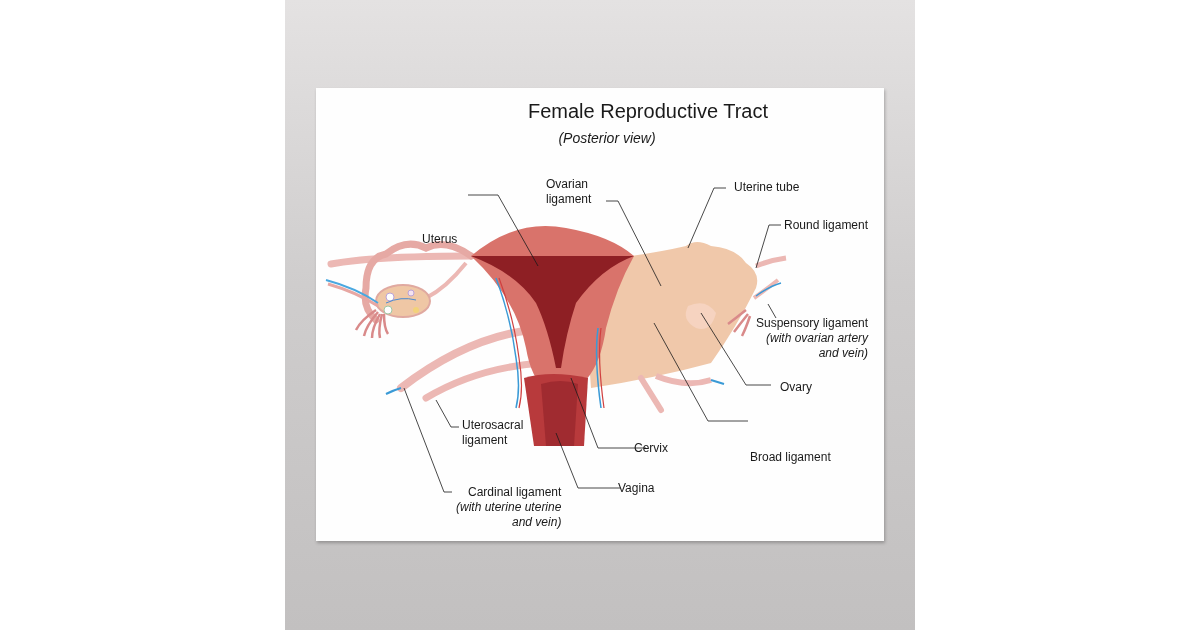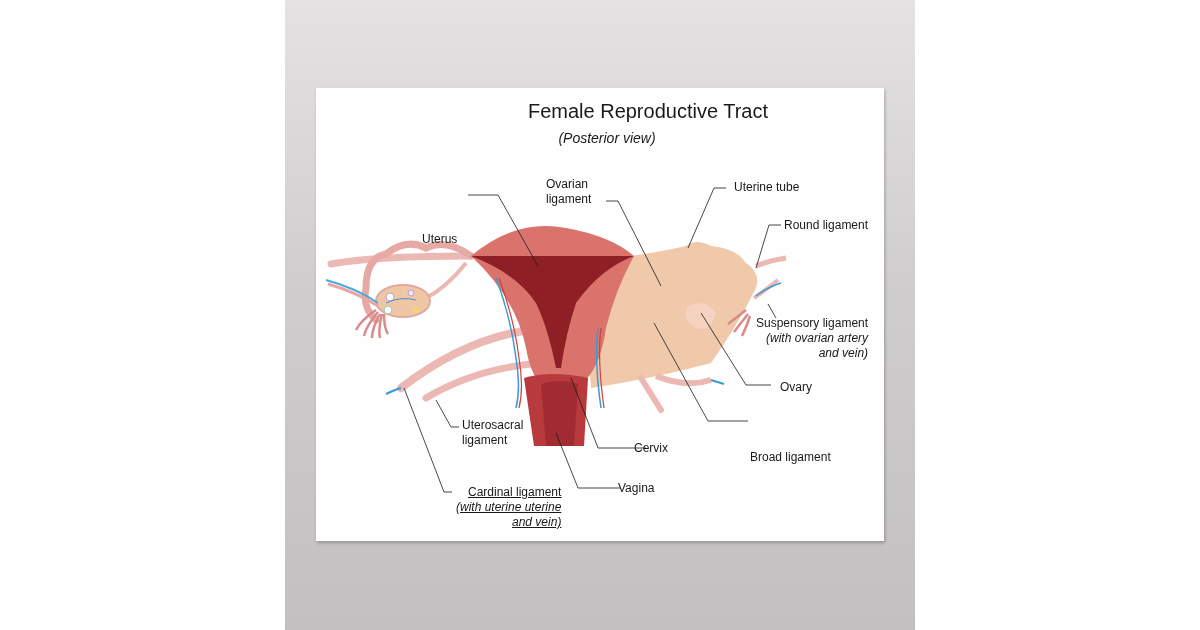--- a/index.html
+++ b/index.html
@@ -109,18 +109,18 @@
     <span class="it">and vein)</span>
   </div>
   <div class="lbl" style="left:464px; top:292px;">Ovary</div>
   <div class="lbl" style="left:434px; top:326px;margin-top:36px;">Broad ligament</div>
   <div class="lbl" style="left:146px; top:330px;">
     <span style="display:block">Uterosacral</span>
     <span style="display:block">ligament</span>
   </div>
   <div class="lbl" style="left:318px; top:353px;">Cervix</div>
   <div class="lbl" style="left:302px; top:393px;">Vagina</div>
-  <div class="lbl center" style="left:140px; top:397px;text-decoration:underline;">
+  <div class="lbl center" style="left:140px; top:397px;">
     <span style="display:block">Cardinal ligament</span>
     <span class="it">(with  uterine uterine</span>
     <span class="it">and vein)</span>
   </div>
 </div>
 
 </body></html>

